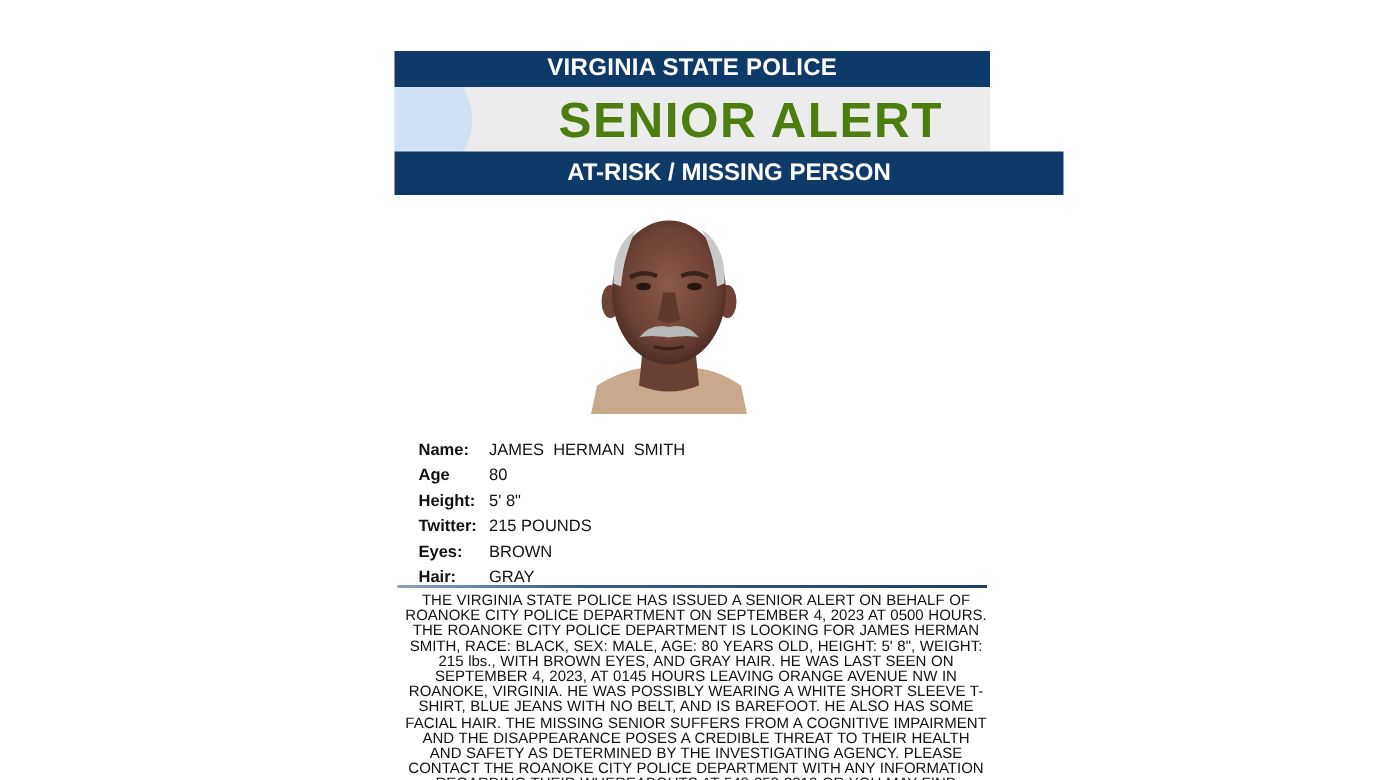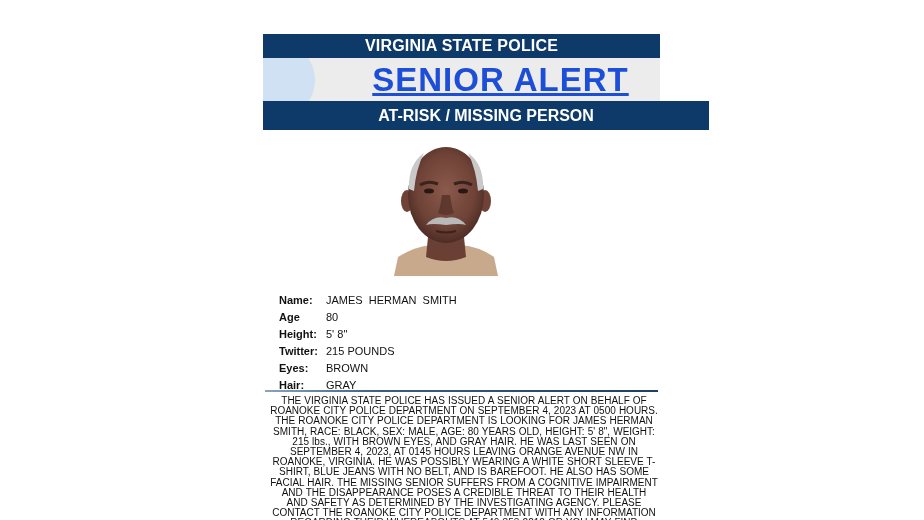--- a/index.html
+++ b/index.html
@@ -14,21 +14,21 @@
   }
   .band-mid {
     position: absolute; left: 0; top: 24px; width: 397px; height: 43px; background: #ececec; overflow: hidden;
   }
   .band-mid .circle {
     position: absolute; left: -40px; top: -20px; width: 92px; height: 84px; border-radius: 50%;
     background: #cfe1f3;
   }
   .band-mid .title {
     position: absolute; left: 0; top: 0; width: 397px; text-align: center; padding-left: 78px; box-sizing: border-box;
-    color: #1d4ed8; font-weight: bold; font-size: 33px; line-height: 43px; letter-spacing: 1px; text-decoration: underline;
+    color: #4d7c0f; font-weight: bold; font-size: 33px; line-height: 43px; letter-spacing: 1px;
   }
   .band-bot {
     position: absolute; left: 0; top: 67px; width: 446px; height: 29px; background: #0e3a69;
     color: #fff; font-weight: bold; font-size: 16px; text-align: center; line-height: 29px;
   }
   .photo {
     position: absolute; left: 131px; top: 105px; width: 104px; height: 137px; overflow: hidden;
     background: #ffffff;
   }
   .photo svg { display: block; }

